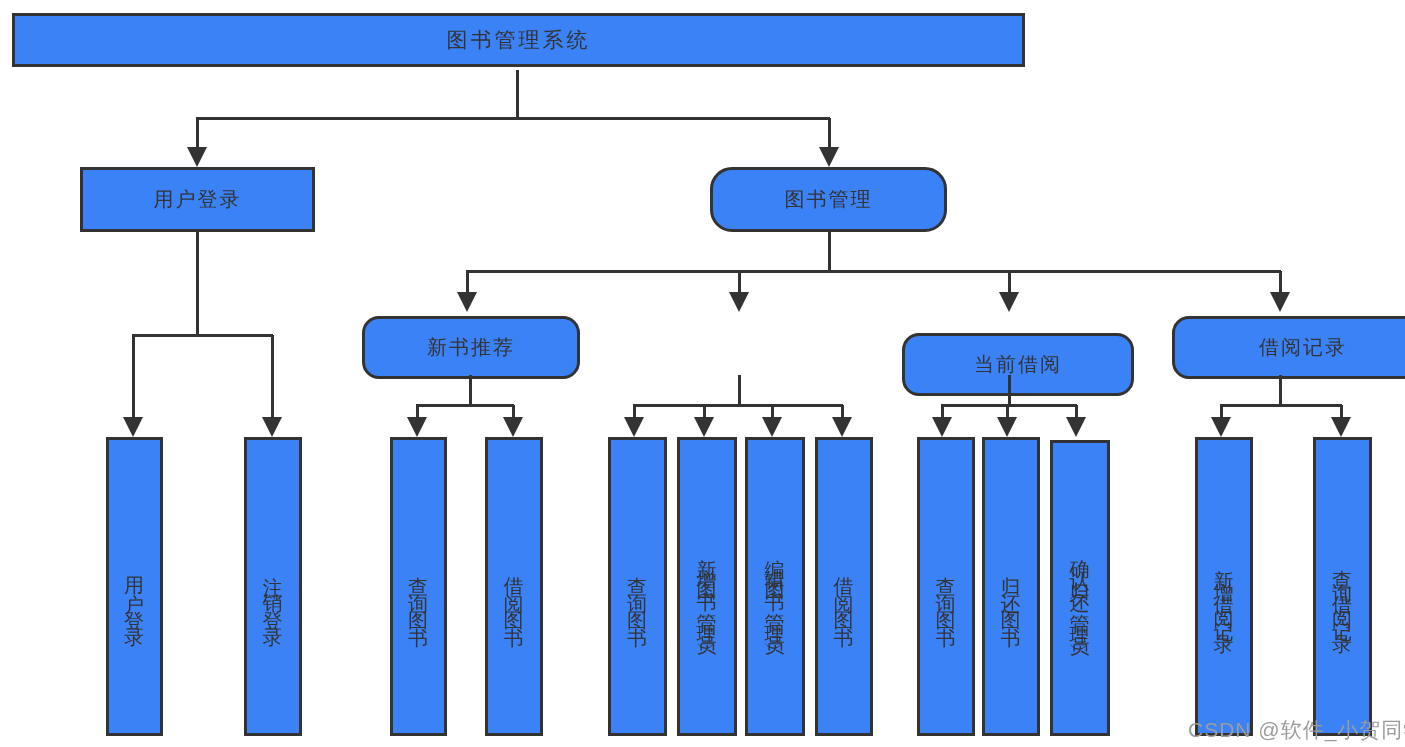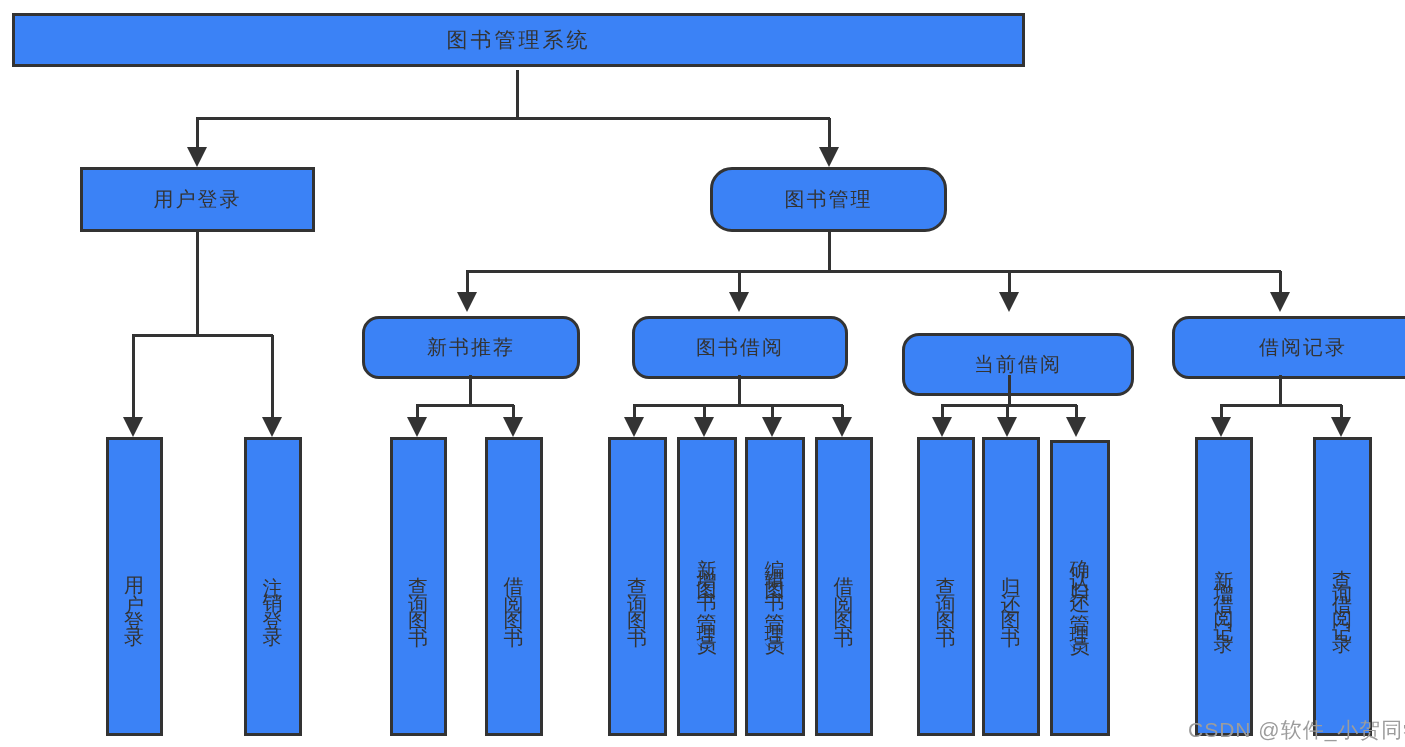--- a/index.html
+++ b/index.html
@@ -56,23 +56,20 @@
 
   <div class="box lvl2" style="left:80px;width:235px;">
     <span class="htext">用户登录</span>
   </div>
   <div class="box lvl2" style="left:710px;width:237px;border-radius:22px;">
     <span class="htext">图书管理</span>
   </div>
 
   <div class="box lvl3" style="left:362px;width:218px;">
     <span class="htext">新书推荐</span>
-  </div>
-  <div class="box lvl3" style="left:632px;width:216px;">
-    <span class="htext">图书借阅</span>
   </div>
   <div class="box lvl3" style="left:902px;width:232px;margin-top:17px;">
     <span class="htext">当前借阅</span>
   </div>
   <div class="box lvl3" style="left:1172px;width:262px;">
     <span class="htext">借阅记录</span>
   </div>
 
   <div class="box lvl4 gap-lg" style="left:106px;width:57px;">
     <span class="vtext">用户登录</span>

